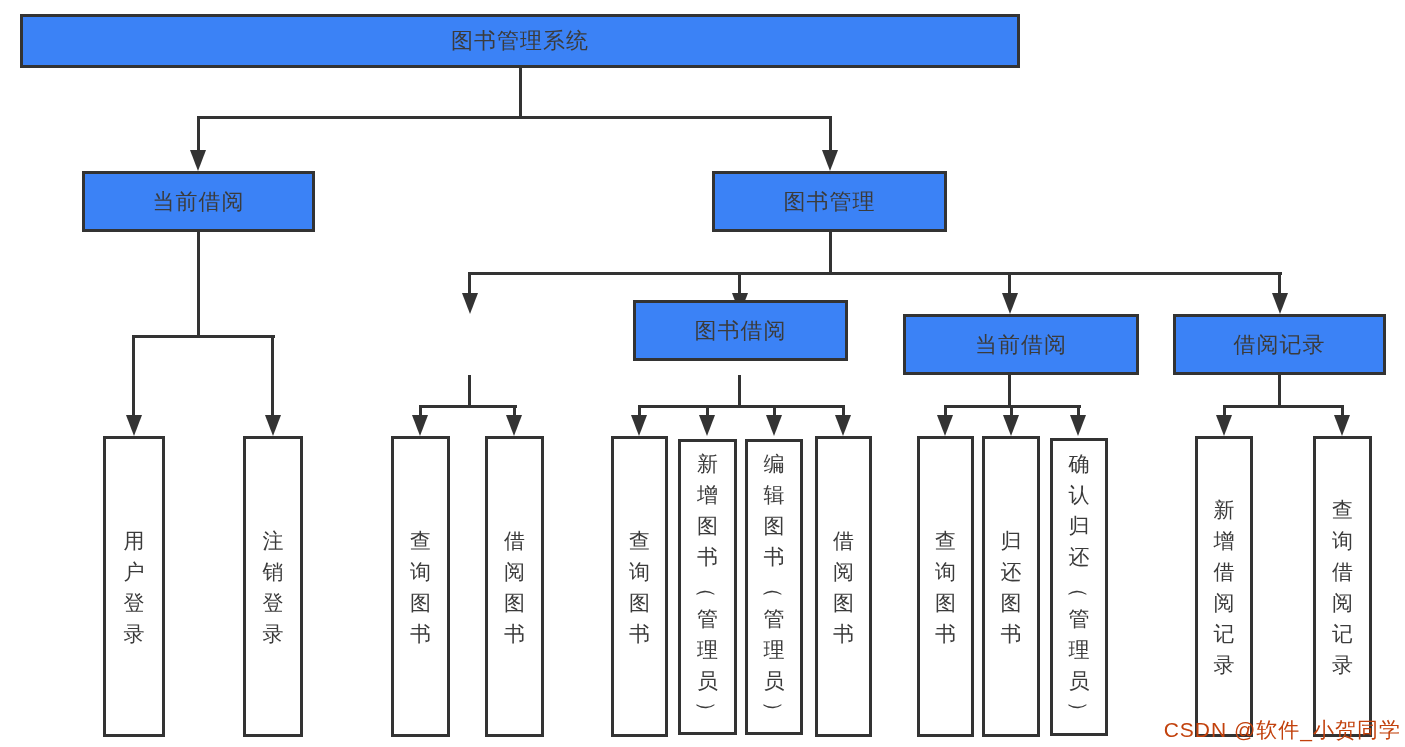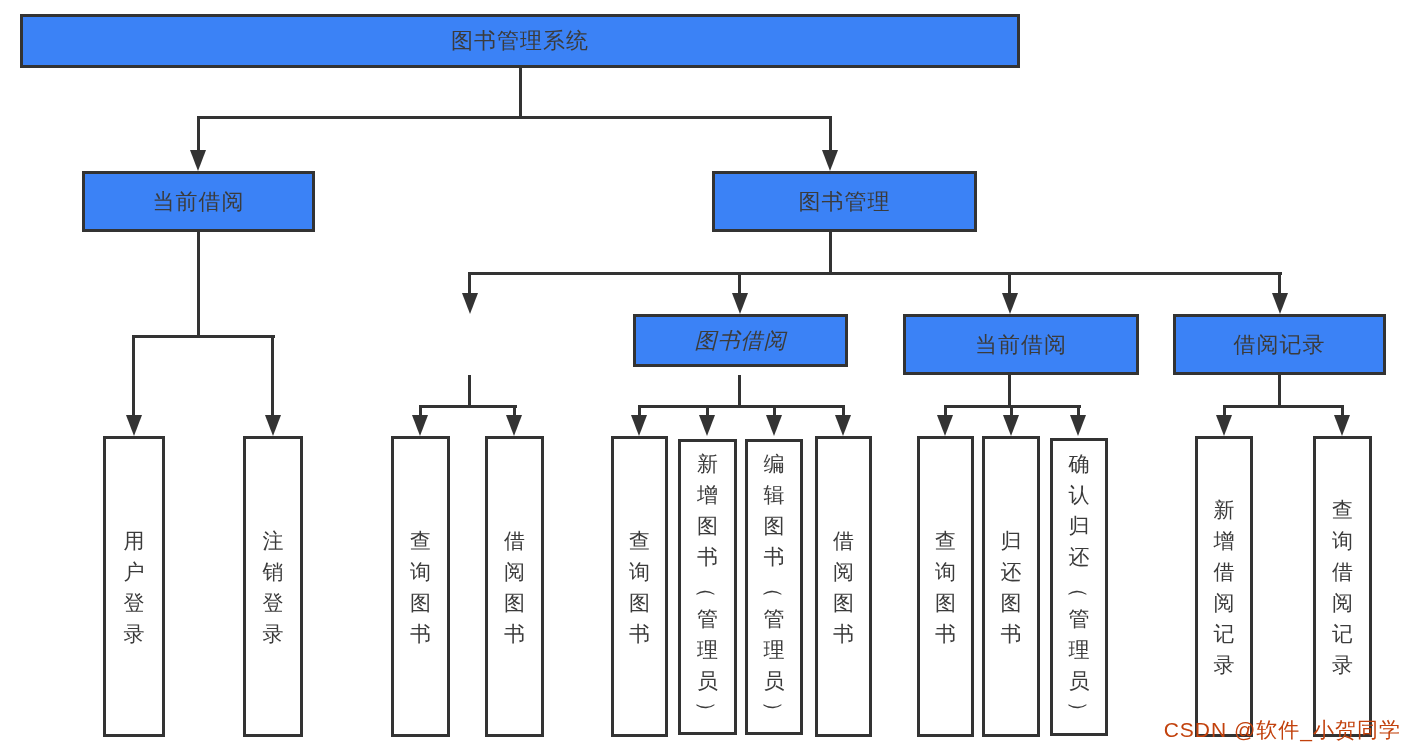--- a/index.html
+++ b/index.html
@@ -63,41 +63,41 @@
   <div class="hbox" style="left:20px; top:14px; width:1000px; height:54px;">图书管理系统</div>
 
   <div class="line" style="left:519px; top:68px; width:3px; height:50px;"></div>
   <div class="line" style="left:197px; top:116px; width:635px; height:3px;"></div>
   <div class="line" style="left:197px; top:116px; width:3px; height:36px;"></div>
   <div class="arrow" style="left:190px; top:150px;"></div>
   <div class="line" style="left:829px; top:116px; width:3px; height:36px;"></div>
   <div class="arrow" style="left:822px; top:150px;"></div>
 
   <div class="hbox" style="left:82px; top:171px; width:233px; height:61px;">当前借阅</div>
-  <div class="hbox" style="left:712px; top:171px; width:265px; height:61px;">图书管理</div>
+  <div class="hbox" style="left:712px; top:171px; width:235px; height:61px;">图书管理</div>
 
   <div class="line" style="left:197px; top:232px; width:3px; height:106px;"></div>
   <div class="line" style="left:132px; top:335px; width:143px; height:3px;"></div>
   <div class="line" style="left:132px; top:335px; width:3px; height:81px;"></div>
   <div class="arrow" style="left:126px; top:415px;"></div>
   <div class="line" style="left:271px; top:335px; width:3px; height:81px;"></div>
   <div class="arrow" style="left:265px; top:415px;"></div>
 
   <div class="line" style="left:829px; top:232px; width:3px; height:43px;"></div>
   <div class="line" style="left:468px; top:272px; width:814px; height:3px;"></div>
   <div class="line" style="left:468px; top:272px; width:3px; height:22px;"></div>
   <div class="arrow" style="left:462px; top:293px;"></div>
   <div class="line" style="left:738px; top:272px; width:3px; height:22px;"></div>
   <div class="arrow" style="left:732px; top:293px;"></div>
   <div class="line" style="left:1008px; top:272px; width:3px; height:22px;"></div>
   <div class="arrow" style="left:1002px; top:293px;"></div>
   <div class="line" style="left:1278px; top:272px; width:3px; height:22px;"></div>
   <div class="arrow" style="left:1272px; top:293px;"></div>
 
-  <div class="hbox" style="left:633px; top:314px; width:215px; height:53px;font-style:italic;">图书借阅</div>
+  <div class="hbox" style="left:633px; top:300px; width:215px; height:61px;">图书借阅</div>
   <div class="hbox" style="left:903px; top:314px; width:236px; height:61px;">当前借阅</div>
   <div class="hbox" style="left:1173px; top:314px; width:213px; height:61px;">借阅记录</div>
 
   <div class="line" style="left:468px; top:375px; width:3px; height:33px;"></div>
   <div class="line" style="left:419px; top:405px; width:98px; height:3px;"></div>
   <div class="line" style="left:419px; top:405px; width:3px; height:12px;"></div>
   <div class="arrow" style="left:412px; top:415px;"></div>
   <div class="line" style="left:513px; top:405px; width:3px; height:12px;"></div>
   <div class="arrow" style="left:506px; top:415px;"></div>
 

